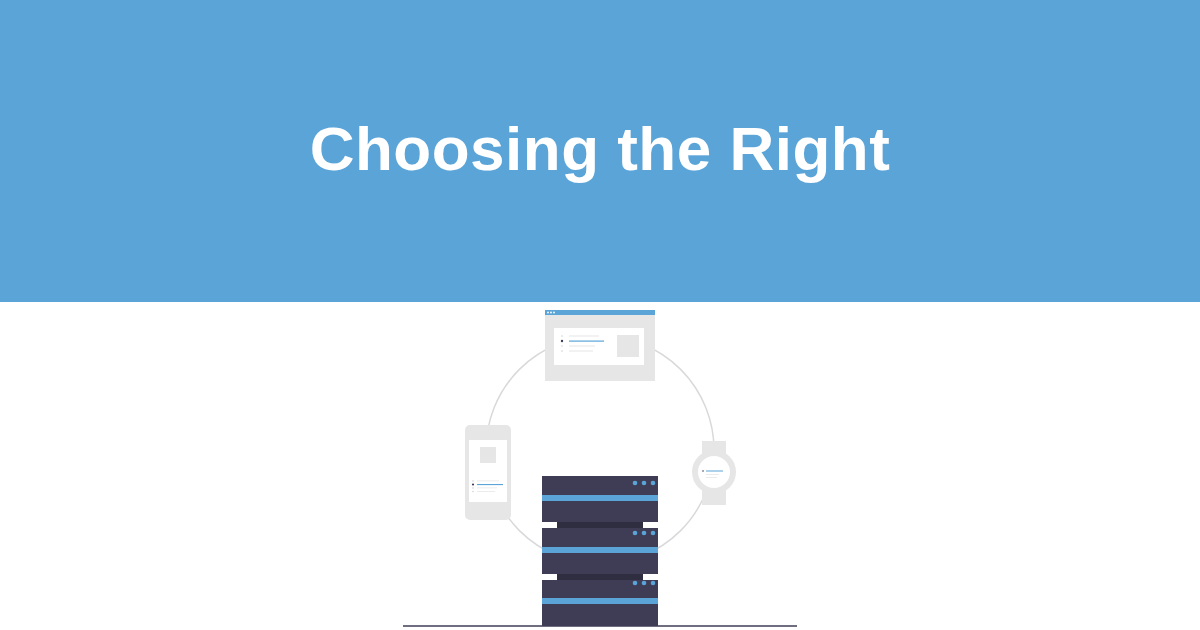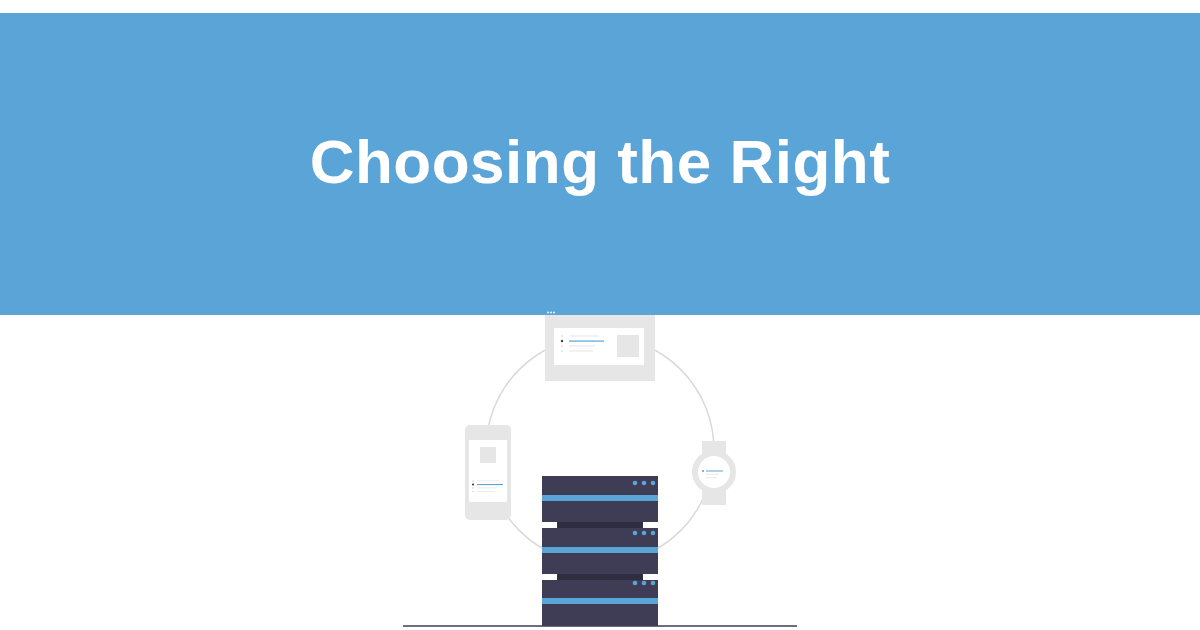--- a/index.html
+++ b/index.html
@@ -3,21 +3,21 @@
   <meta charset="utf-8">
   <style>
     html, body { margin: 0; padding: 0; }
     body {
       width: 1200px; height: 630px; overflow: hidden;
       background: #ffffff;
       font-family: "Liberation Sans", "DejaVu Sans", sans-serif;
       position: relative;
     }
     .banner {
-      position: absolute; left: 0; top: 13px; width: 1200px; height: 302px;
+      position: absolute; left: 0; top: 0; width: 1200px; height: 302px;
       background: #5aa4d8;
       display: flex; flex-direction: column; align-items: center; justify-content: center;
     }
     .banner h1 {
       margin: 0; color: #ffffff; font-weight: 700;
       font-size: 62px; line-height: 1.1; text-align: center; letter-spacing: 0.5px;
       margin-top: -4px;
     }
     .banner h1 span { display: block; }
     .illustration { position: absolute; left: 0; top: 0; width: 1200px; height: 630px; }

